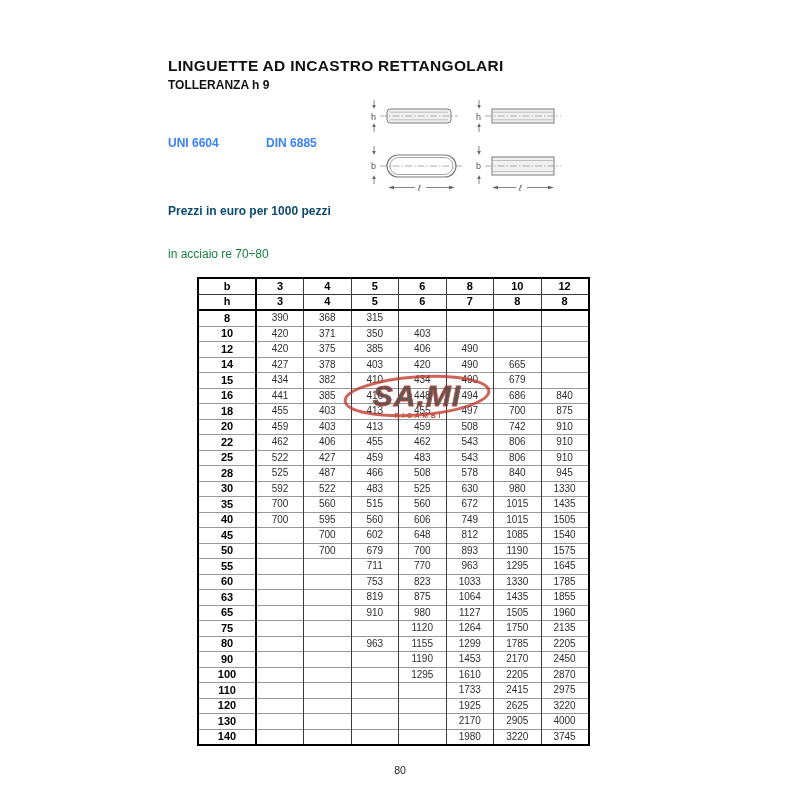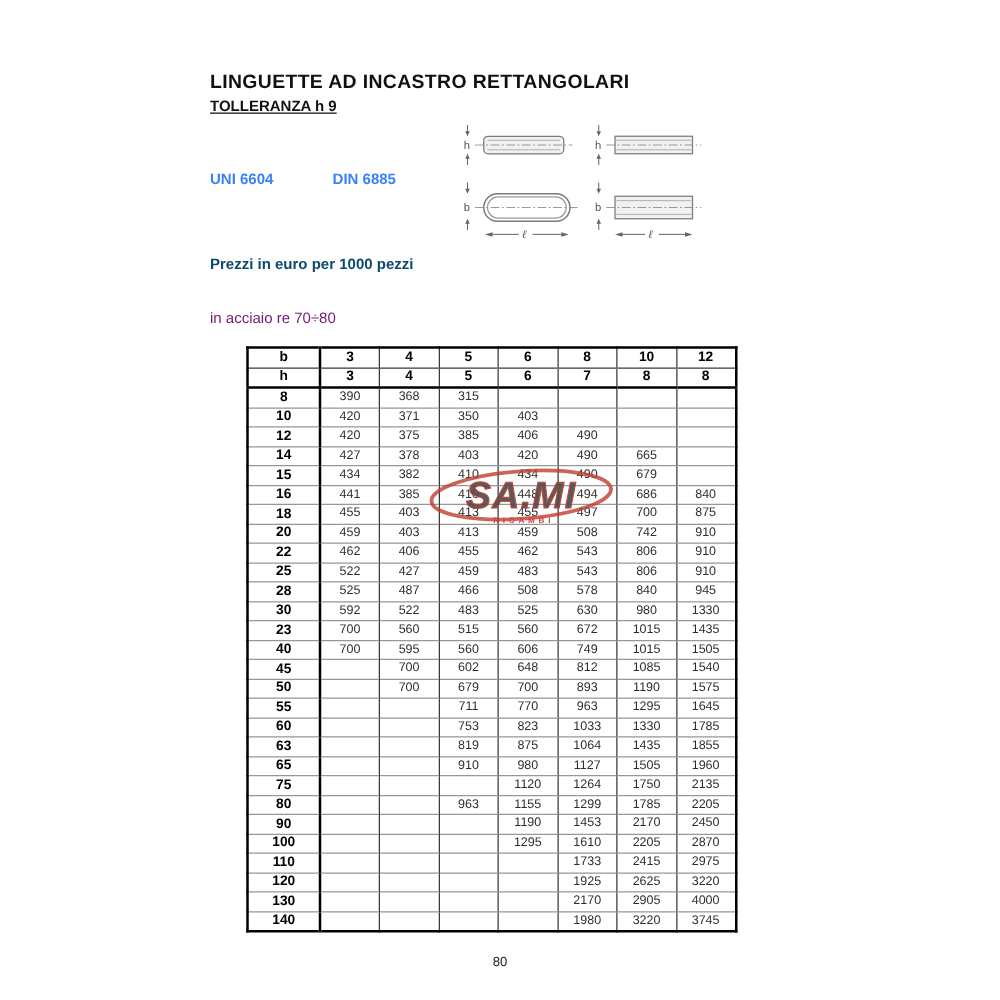--- a/index.html
+++ b/index.html
@@ -9,40 +9,40 @@
     position:relative;overflow:hidden;
   }
   .page{position:absolute;inset:0;background:#fff;}
 
   .title{
     position:absolute;left:168px;top:57px;margin:0;
     font-size:15.5px;font-weight:bold;letter-spacing:.3px;color:#111;
   }
   .subtitle{
     position:absolute;left:168px;top:78px;margin:0;
-    font-size:12px;font-weight:bold;color:#111;text-decoration:underline;
+    font-size:12px;font-weight:bold;color:#111;
   }
   .standards{
     position:absolute;left:168px;top:136px;
     font-size:12px;font-weight:bold;color:#3b82f6;
   }
   .standards span{display:inline-block;}
   .standards .din{margin-left:44px;}
 
   .drawings{
     position:absolute;left:363px;top:96px;width:205px;height:102px;
   }
 
   .price-note{
     position:absolute;left:168px;top:204px;
     font-size:12px;font-weight:bold;color:#0c4a6e;
   }
   .material-note{
     position:absolute;left:168px;top:247px;
-    font-size:12px;color:#701a75;
+    font-size:12px;color:#15803d;
   }
 
   table.price{
     position:absolute;left:197px;top:277px;
     width:391px;height:451px;
     border-collapse:collapse;table-layout:fixed;
     border:2px solid #000;
   }
   table.price td{
     border-left:1px solid #3a3a3a;
@@ -298,21 +298,21 @@
           <td class="rowhead">30</td>
           <td>592</td>
           <td>522</td>
           <td>483</td>
           <td>525</td>
           <td>630</td>
           <td>980</td>
           <td>1330</td>
         </tr>
         <tr class="data">
-          <td class="rowhead">23</td>
+          <td class="rowhead">35</td>
           <td>700</td>
           <td>560</td>
           <td>515</td>
           <td>560</td>
           <td>672</td>
           <td>1015</td>
           <td>1435</td>
         </tr>
         <tr class="data">
           <td class="rowhead">40</td>

